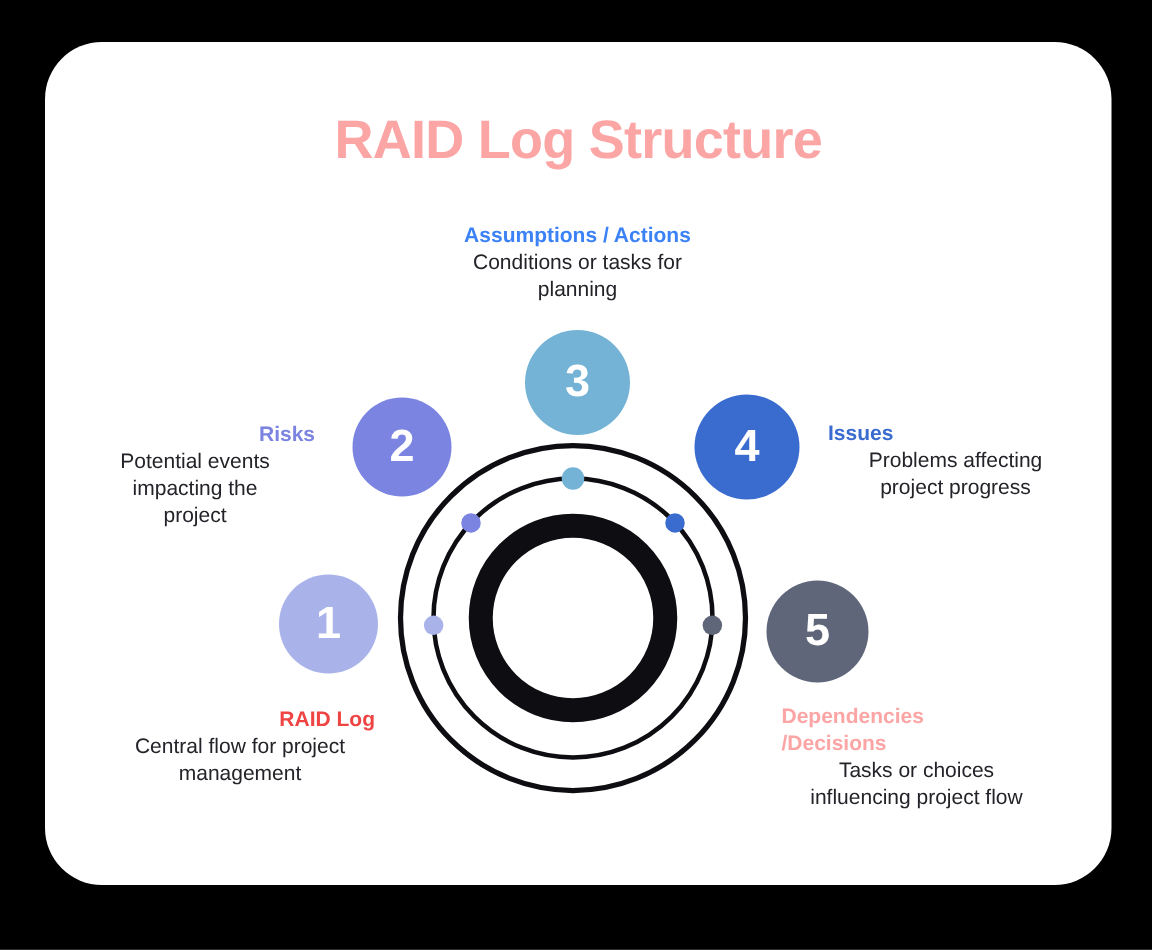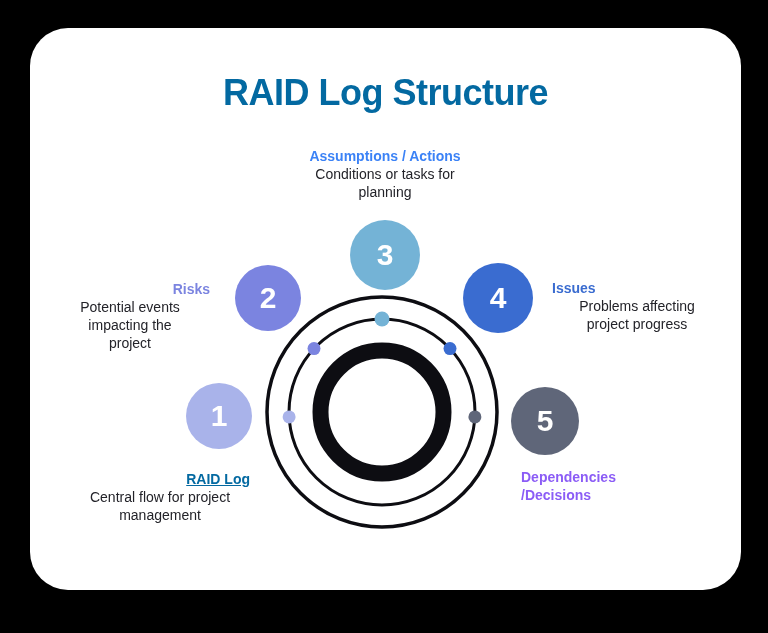--- a/index.html
+++ b/index.html
@@ -19,21 +19,21 @@
     border-radius: 38px;
   }
   .page-title {
     position: absolute;
     left: 30px; top: 72px;
     width: 711px;
     text-align: center;
     font-size: 36px;
     font-weight: 800;
     letter-spacing: -0.5px;
-    color: #0369a1;
+    color: #fca5a5;
   }
   .orbits {
     position: absolute;
     left: 250px; top: 280px;
   }
   .bubble {
     position: absolute;
     border-radius: 50%;
     display: flex;
     align-items: center;
@@ -115,22 +115,24 @@
 project</div>
   </div>
 
   <div class="node-text text-issues">
     <div class="node-label" style="color: rgb(58, 108, 208);">Issues</div>
     <div class="node-desc">Problems affecting
 project progress</div>
   </div>
 
   <div class="node-text text-raidlog">
-    <div class="node-label" style="color: #0369a1; text-decoration: underline;">RAID Log</div>
+    <div class="node-label" style="color: #ef4444;">RAID Log</div>
     <div class="node-desc">Central flow for project
 management</div>
   </div>
 
   <div class="node-text text-dependencies">
-    <div class="node-label" style="color: #8b5cf6;">Dependencies
+    <div class="node-label" style="color: #fca5a5;">Dependencies
 /Decisions</div>
+    <div class="node-desc">Tasks or choices
+influencing project flow</div>
   </div>
 </div>
 
 </body></html>

